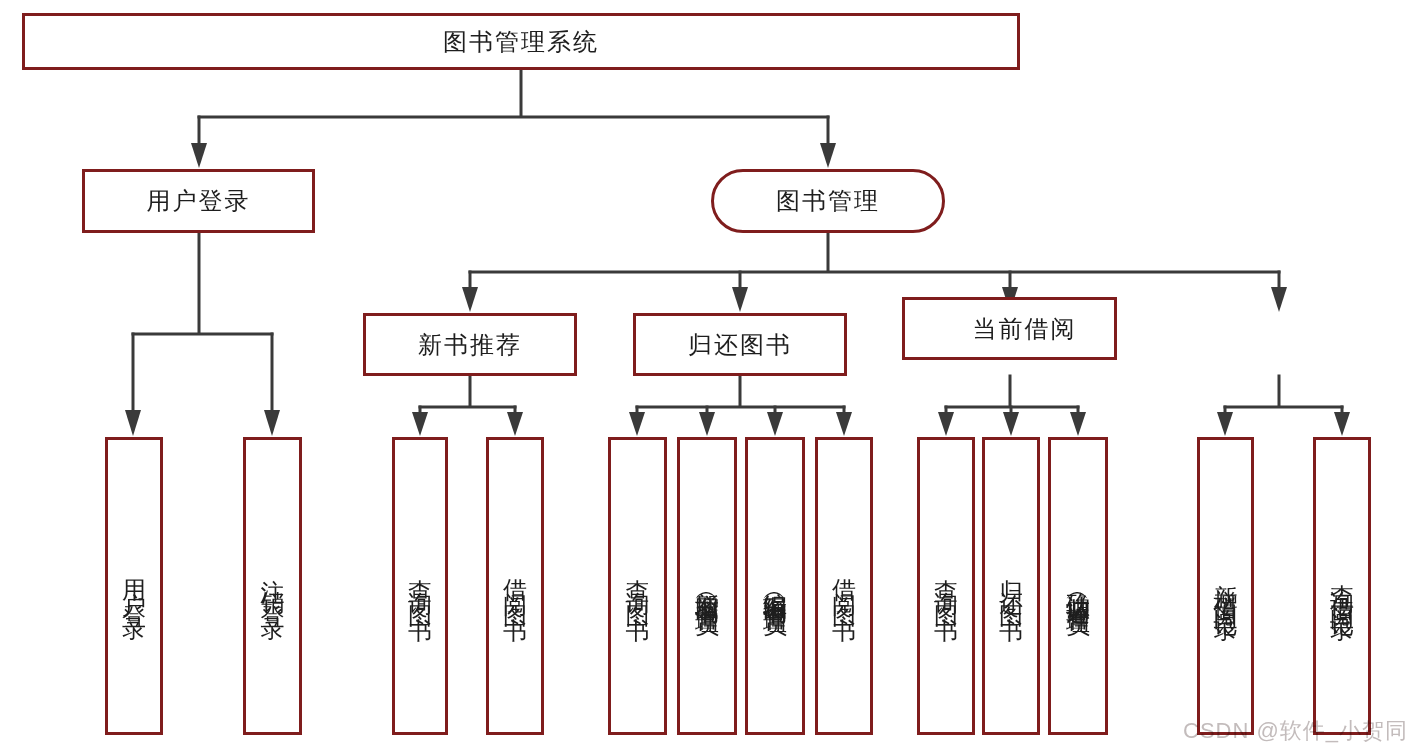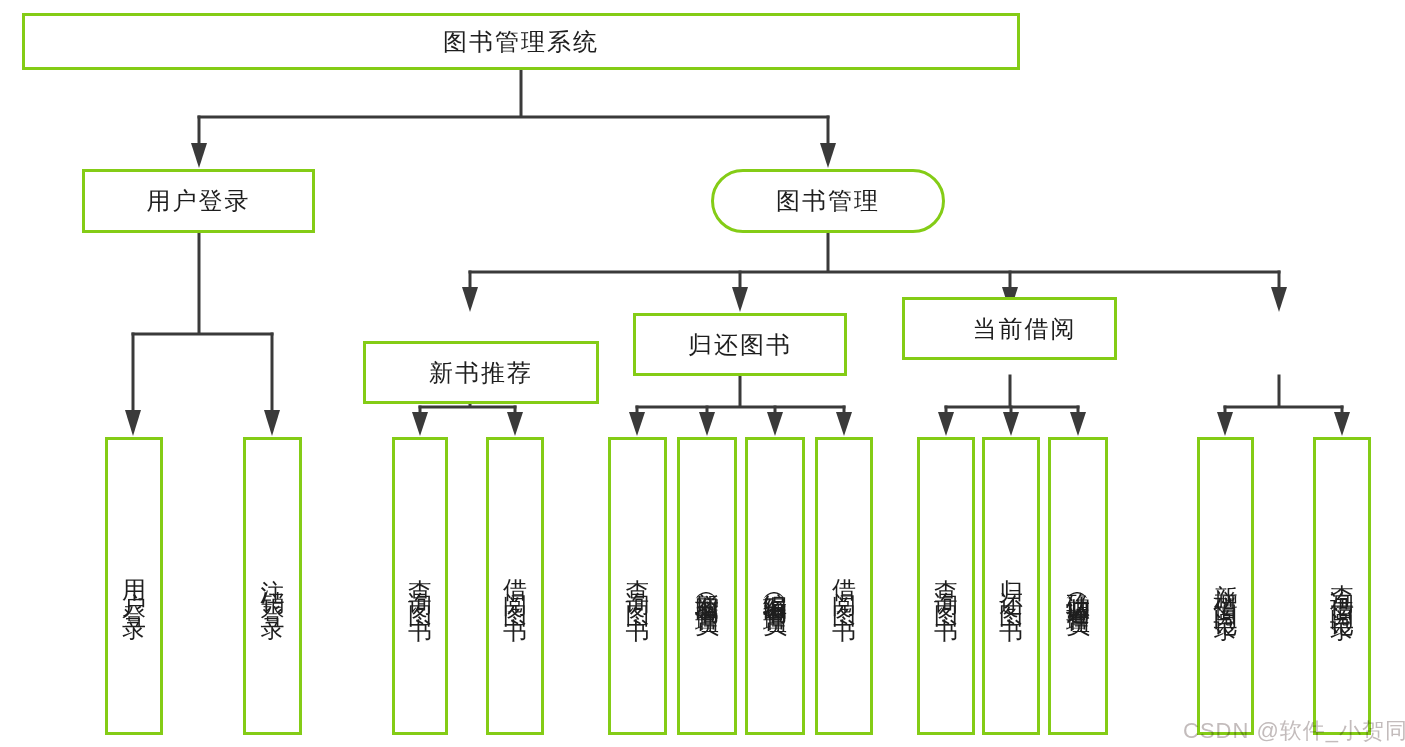--- a/index.html
+++ b/index.html
@@ -10,21 +10,21 @@
     font-family:"Liberation Sans","DejaVu Sans",sans-serif;
     overflow:hidden;
   }
   .connectors{position:absolute;left:0;top:0;z-index:1;}
   .connectors path{stroke:#3a3a3a;stroke-width:3;fill:none;stroke-linecap:square;}
   .connectors polygon{fill:#3a3a3a;stroke:none;}
   .node{
     position:absolute;
     box-sizing:border-box;
     background:#ffffff;
-    border:3px solid #84cc16;
+    border:3px solid #7f1d1d;
     display:flex;align-items:center;justify-content:center;
     color:#1e1e1e;
     z-index:2;
   }
   .h-node{font-size:24px;letter-spacing:2px;white-space:nowrap;}
   .v-node{
     font-size:24px;
     writing-mode:vertical-rl;
     text-align:center;
     white-space:nowrap;
@@ -115,21 +115,21 @@
       <path d="M1342 407 V414"></path>
         <polygon points="1334,412 1350,412 1342,436"></polygon>
     </g>
   </svg>
 
   <div class="node h-node" style="left:22px;top:13px;width:998px;height:57px;">图书管理系统</div>
 
   <div class="node h-node" style="left:82px;top:169px;width:233px;height:64px;">用户登录</div>
   <div class="node h-node" style="left:711px;top:169px;width:234px;height:64px;border-radius:32px;">图书管理</div>
 
-  <div class="node h-node" style="left:363px;top:313px;width:236px;height:63px;margin-top:28px;">新书推荐</div>
+  <div class="node h-node" style="left:363px;top:313px;width:214px;height:63px;">新书推荐</div>
   <div class="node h-node" style="left:633px;top:313px;width:214px;height:63px;">归还图书</div>
   <div class="node h-node" style="left:902px;top:297px;width:215px;height:63px;padding-left:30px;">当前借阅</div>
 
   <div class="node v-node ls-wide" style="left:105px;top:437px;width:58px;height:298px;">用户登录</div>
   <div class="node v-node ls-wide" style="left:243px;top:437px;width:59px;height:298px;">注销登录</div>
 
   <div class="node v-node ls-wide" style="left:392px;top:437px;width:56px;height:298px;">查询图书</div>
   <div class="node v-node ls-wide" style="left:486px;top:437px;width:58px;height:298px;">借阅图书</div>
 
   <div class="node v-node ls-wide" style="left:608px;top:437px;width:59px;height:298px;">查询图书</div>

